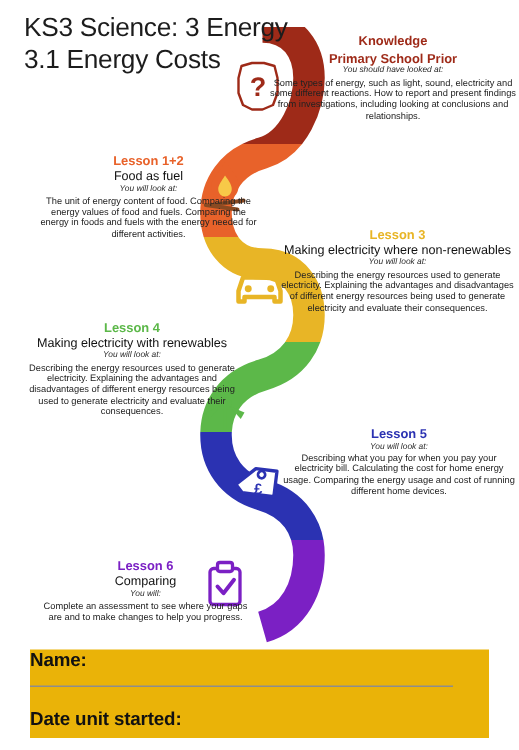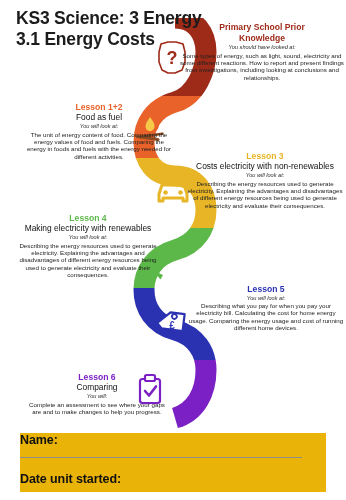--- a/index.html
+++ b/index.html
@@ -20,21 +20,21 @@
   #title-block {
     position: absolute;
     left: 16px;
     top: 8px;
     width: 190px;
     z-index: 5;
   }
   .title-line {
     font-size: 17.5px;
     line-height: 21px;
-    font-weight: 700;
+    font-weight: 400;
     color: #1c1c1c;
     letter-spacing: -0.2px;
     white-space: nowrap;
   }
 
   
   #ribbon-layer {
     position: absolute;
     left: 0; top: 0;
     width: 346px; height: 500px;
@@ -247,36 +247,36 @@
   </g>
 
   <g transform="translate(150,389)">
     <rect x="-10" y="-10" width="20" height="24" rx="2.4" fill="#ffffff" stroke="#7b20c4" stroke-width="2.2"></rect>
     <rect x="-5" y="-14" width="10" height="6" rx="1.6" fill="#ffffff" stroke="#7b20c4" stroke-width="2.2"></rect>
     <path d="M -5 2 L -1 6.5 L 6 -2.5" fill="none" stroke="#7b20c4" stroke-width="2.6" stroke-linecap="round" stroke-linejoin="round"></path>
   </g>
 </svg>
 
 <div class="node-text" id="node-prior">
+  <div class="node-lesson" style="color:#9e2a18; margin-bottom:1.5px">Knowledge</div>
   <div class="node-lesson" style="color:#9e2a18">Primary School Prior</div>
-  <div class="node-lesson" style="color:#9e2a18; margin-bottom:1.5px">Knowledge</div>
   <div class="node-intro">You should have looked at:</div>
   <div class="node-body">Some types of energy, such as light, sound, electricity and some different reactions. How to report and present findings from investigations, including looking at conclusions and relationships.</div>
 </div>
 
 <div class="node-text" id="node-l12">
   <div class="node-lesson" style="color:#e8622a">Lesson 1+2</div>
   <div class="node-topic">Food as fuel</div>
   <div class="node-intro">You will look at:</div>
   <div class="node-body">The unit of energy content of food. Comparing the energy values of food and fuels. Comparing the energy in foods and fuels with the energy needed for different activities.</div>
 </div>
 
 <div class="node-text" id="node-l3">
   <div class="node-lesson" style="color:#e8b526">Lesson 3</div>
-  <div class="node-topic">Costs electricity with non-renewables</div>
+  <div class="node-topic">Making electricity where non-renewables</div>
   <div class="node-intro">You will look at:</div>
   <div class="node-body">Describing the energy resources used to generate electricity. Explaining the advantages and disadvantages of different energy resources being used to generate electricity and evaluate their consequences.</div>
 </div>
 
 <div class="node-text" id="node-l4">
   <div class="node-lesson" style="color:#5cb849">Lesson 4</div>
   <div class="node-topic">Making electricity with renewables</div>
   <div class="node-intro">You will look at:</div>
   <div class="node-body">Describing the energy resources used to generate electricity. Explaining the advantages and disadvantages of different energy resources being used to generate electricity and evaluate their consequences.</div>
 </div>

